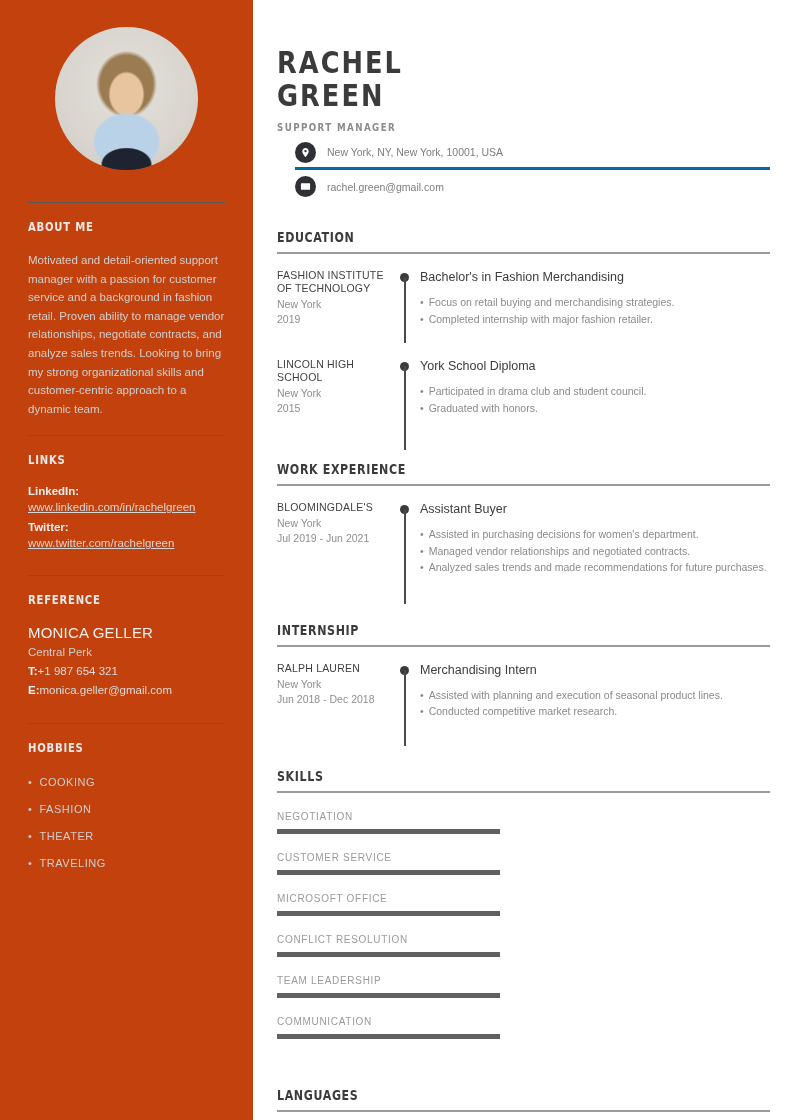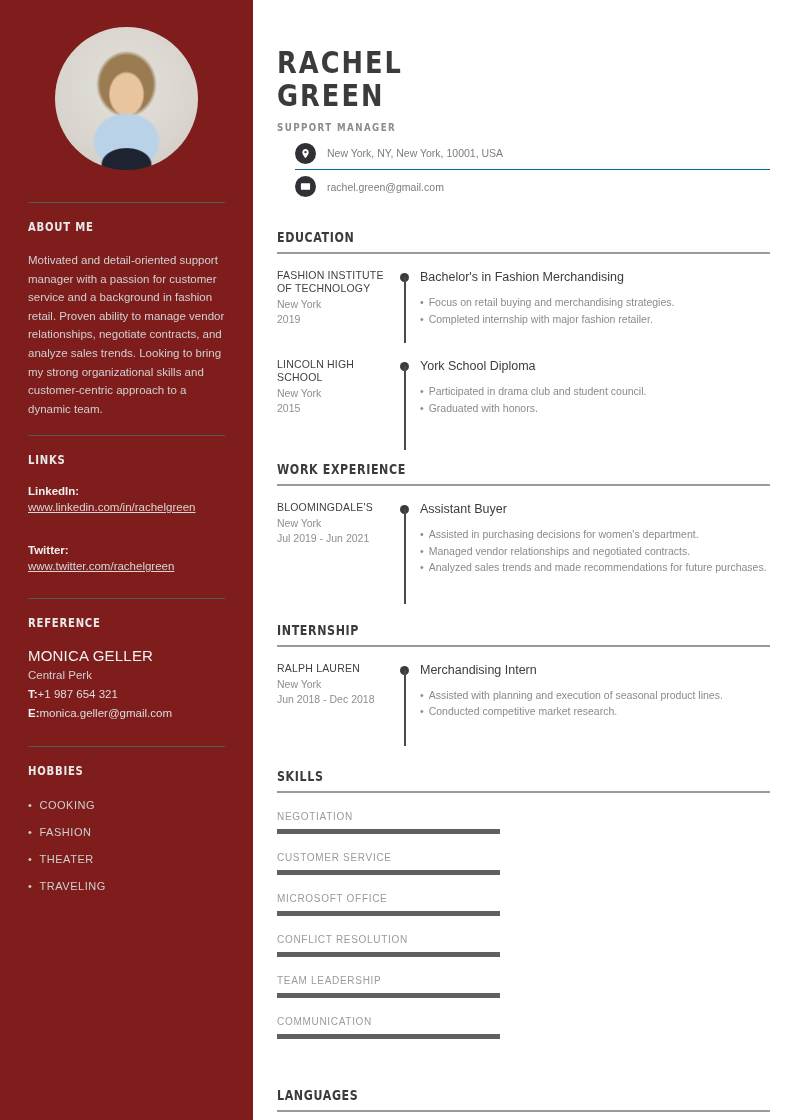--- a/index.html
+++ b/index.html
@@ -6,21 +6,21 @@
   html, body {
     width: 794px; height: 1120px;
     background: #ffffff;
     font-family: "Liberation Sans", sans-serif;
   }
   .page { position: relative; width: 794px; height: 1120px; display: flex; overflow: hidden; }
 
   
   .sidebar {
     width: 253px; height: 1120px;
-    background: #7f1d1d;
+    background: #c2410c;
     padding: 0 28px;
     flex: 0 0 253px;
   }
   .photo-wrap { padding-top: 27px; display: flex; justify-content: center; }
   .photo {
     width: 143px; height: 143px; border-radius: 50%;
     background:
       radial-gradient(ellipse 46px 30px at 50% 96%, #1d2330 0%, #1d2330 52%, rgba(29,35,48,0) 56%),
       radial-gradient(ellipse 52px 44px at 50% 80%, #b9d2e8 0%, #b9d2e8 60%, rgba(185,210,232,0) 66%),
       radial-gradient(ellipse 26px 33px at 50% 47%, #e8c49f 0%, #e8c49f 62%, rgba(232,196,159,0) 70%),
@@ -32,21 +32,21 @@
     font-family: "DejaVu Sans Condensed", "Liberation Sans Narrow", "Liberation Sans", sans-serif;
     font-weight: bold; font-size: 13px; letter-spacing: 0.9px;
     color: #e9e9e9; text-transform: uppercase;
     transform: scaleX(0.86); transform-origin: left center;
   }
   .side-divider { height: 1px; background: #585858; margin: 17px 0 16px; }
   .about-text {
     color: #d0d0d0; font-size: 11.5px; line-height: 18.6px; margin-top: 17px;
   }
   .link-block { margin-top: 16px; }
-  .link-block + .link-block { margin-top: 27px; }
+  .link-block + .link-block { margin-top: 4px; }
   .link-label { color: #efefef; font-size: 11.5px; font-weight: bold; line-height: 16px; }
   .link-url {
     color: #d6d6d6; font-size: 11.5px; line-height: 16px;
     text-decoration: underline; display: block;
   }
   .ref-name { color: #f0f0f0; font-size: 15px; line-height: 20px; margin-top: 16px; letter-spacing: 0.2px; }
   .ref-org { color: #cfcfcf; font-size: 11.5px; line-height: 18px; }
   .ref-line { color: #dcdcdc; font-size: 11.5px; line-height: 17px; margin-top: 2px; }
   .ref-line b { color: #f2f2f2; }
   .hobby-list { margin-top: 14px; list-style: none; }
@@ -68,21 +68,21 @@
     letter-spacing: 2.2px; color: #3b3b3b; text-transform: uppercase;
     transform: scaleX(0.92); transform-origin: left center;
   }
   .role {
     font-family: "DejaVu Sans Condensed", "Liberation Sans Narrow", "Liberation Sans", sans-serif;
     font-weight: bold; font-size: 11px; letter-spacing: 1.6px;
     color: #8b8b8b; text-transform: uppercase; margin-top: 9px;
     transform: scaleX(0.88); transform-origin: left center;
   }
   .contact-col { flex: 1; padding-left: 18px; padding-top: 3px; }
-  .contact-row { display: flex; align-items: center; height: 33px; border-bottom: 1px solid #0369a1; }
+  .contact-row { display: flex; align-items: center; height: 33px; border-bottom: 3px solid #0369a1; }
   .contact-row:last-child { border-bottom: none; }
   .cicon {
     width: 21px; height: 21px; border-radius: 50%; background: #2f3136;
     color: #fff; flex: 0 0 21px; display: flex; align-items: center;
     justify-content: center; font-size: 10px; line-height: 1;
   }
   .cicon svg { display: block; }
   .ctext { color: #7d7d7d; font-size: 10.5px; margin-left: 11px; }
 
   .section { margin-top: 26px; }

